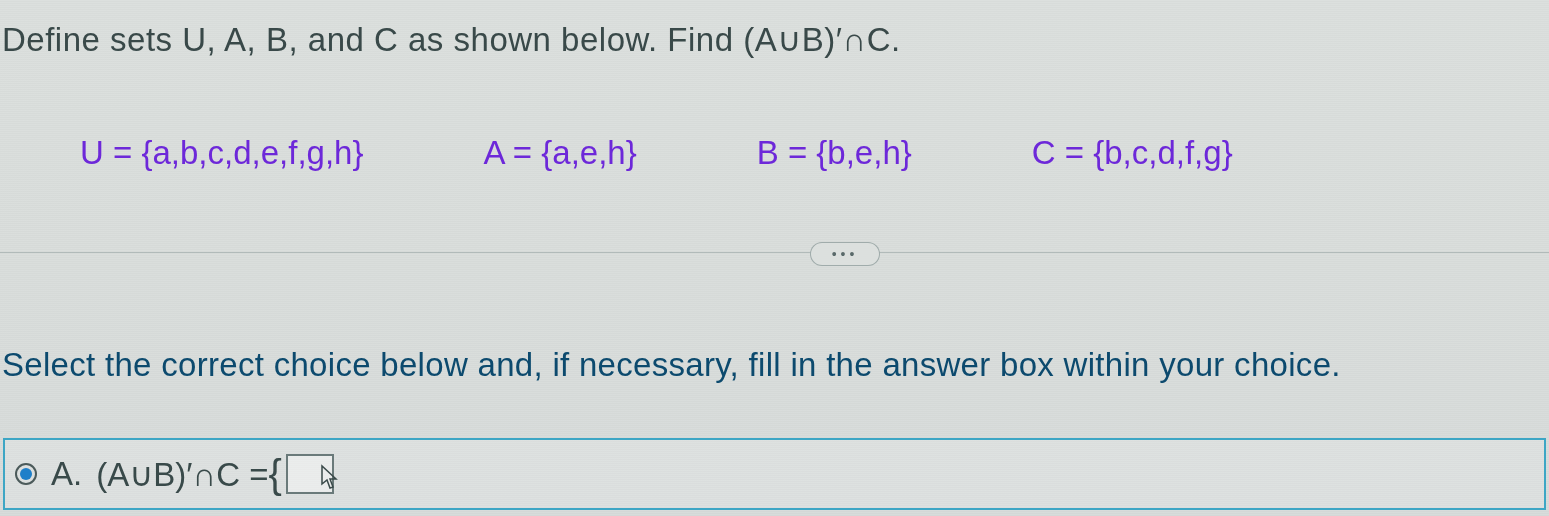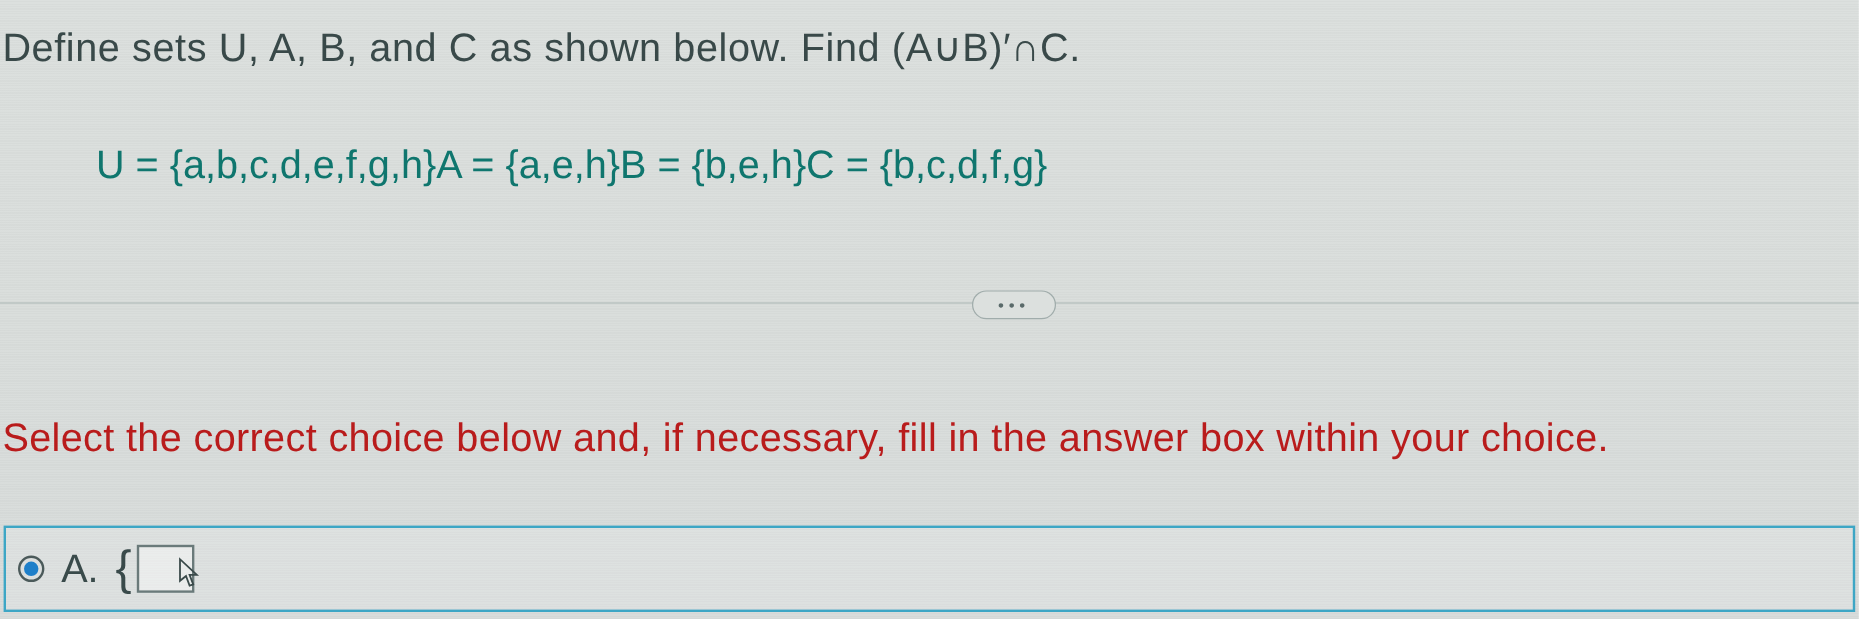--- a/index.html
+++ b/index.html
@@ -26,25 +26,26 @@
     .question-text {
       position: absolute;
       top: 20px;
       left: 2px;
       font-size: 33px;
       color: #394949;
       letter-spacing: 0.5px;
     }
     .sets-row {
       position: absolute;
-      top: 118px;
+      top: 134px;
       left: 80px;
       display: flex;
+      gap: 120px;
       font-size: 33px;
-      color: #0f766e;
+      color: #6d28d9;
     }
     .set-item {
       white-space: nowrap;
     }
     .divider {
       position: absolute;
       top: 252px;
       left: 0;
       right: 0;
       height: 1px;
@@ -64,21 +65,21 @@
       justify-content: center;
       font-size: 14px;
       color: #5a6a6a;
       letter-spacing: 4px;
     }
     .instruction-text {
       position: absolute;
       top: 346px;
       left: 2px;
       font-size: 33px;
-      color: #b91c1c;
+      color: #0c4a6e;
       letter-spacing: 0.3px;
       text-align: center;
     }
     .choice-container {
       position: absolute;
       top: 438px;
       left: 3px;
       right: 3px;
       height: 72px;
       border: 2px solid #3da6c5;
@@ -149,20 +150,21 @@
 
 <div class="instruction-text">Select the correct choice below and, if necessary, fill in the answer box within your choice.</div>
 
 <div class="choice-container">
   <div class="radio-outer">
     <div class="radio-inner"></div>
   </div>
   <div class="choice-label">
     <span>A.</span>
     <span style="width:14px;display:inline-block"></span>
+    <span>(A∪B)′∩C = </span>
     <span class="brace-left">{</span>
     <span class="answer-box">
       <svg class="cursor-pointer" viewBox="0 0 20 28">
         <path d="M2 2 L2 20 L7 16 L10 24 L13 23 L10 15 L16 15 Z" fill="none" stroke="#3a4a4a" stroke-width="1.5"></path>
       </svg>
     </span>
   </div>
 </div>
 
 </body></html>

